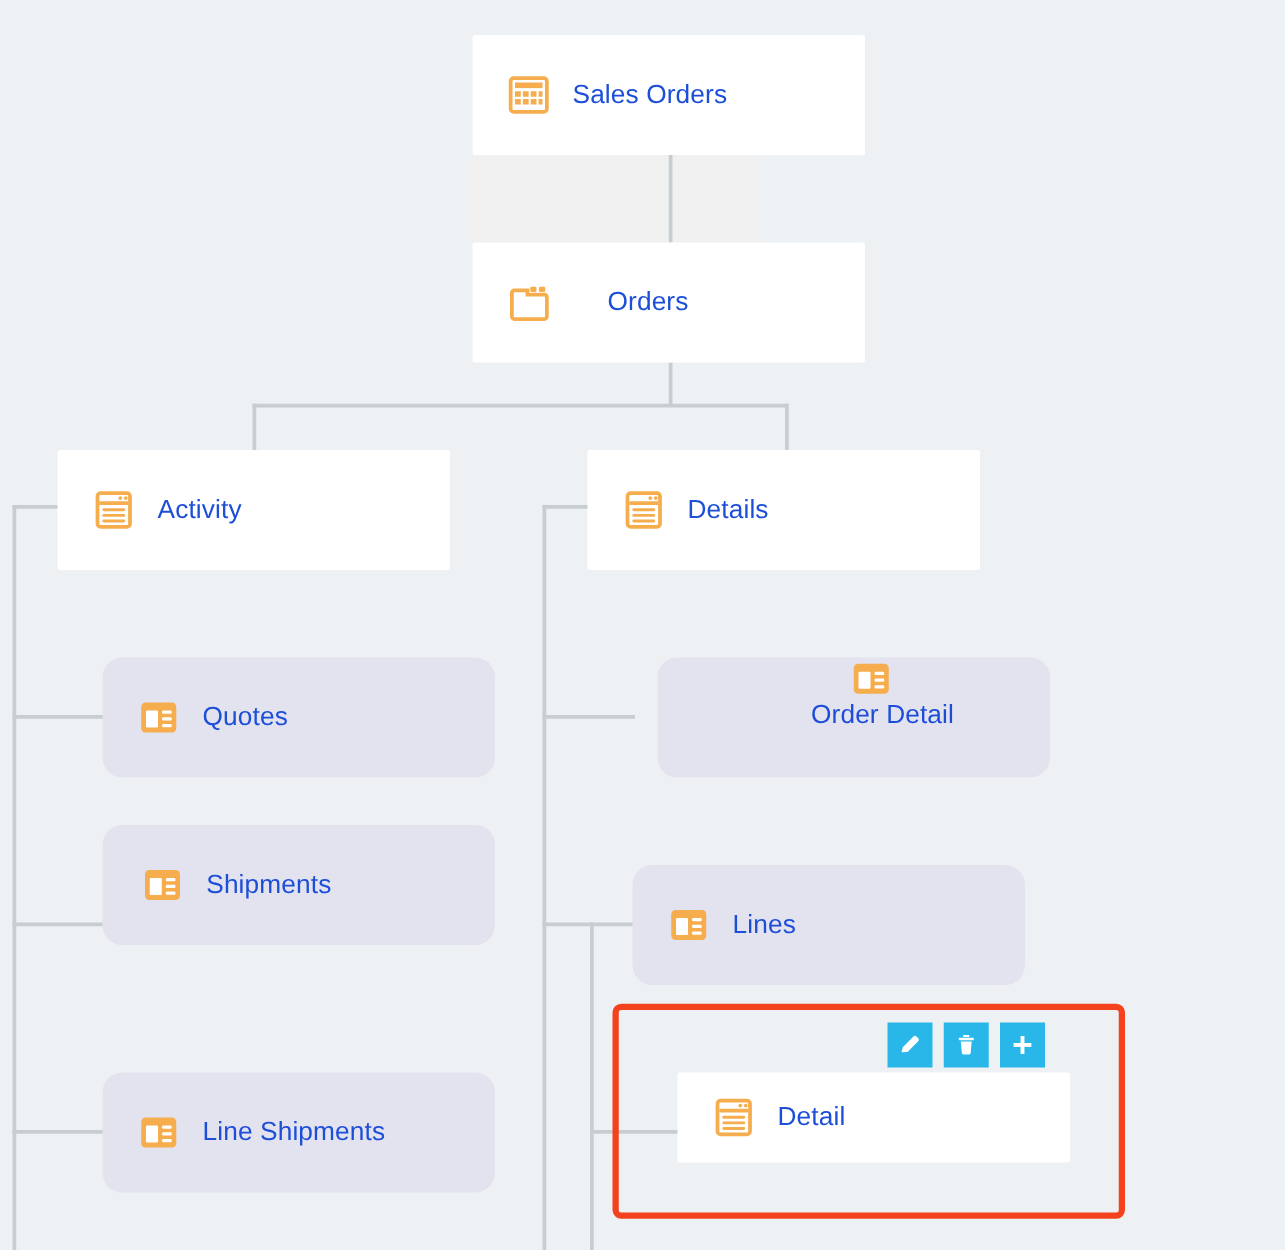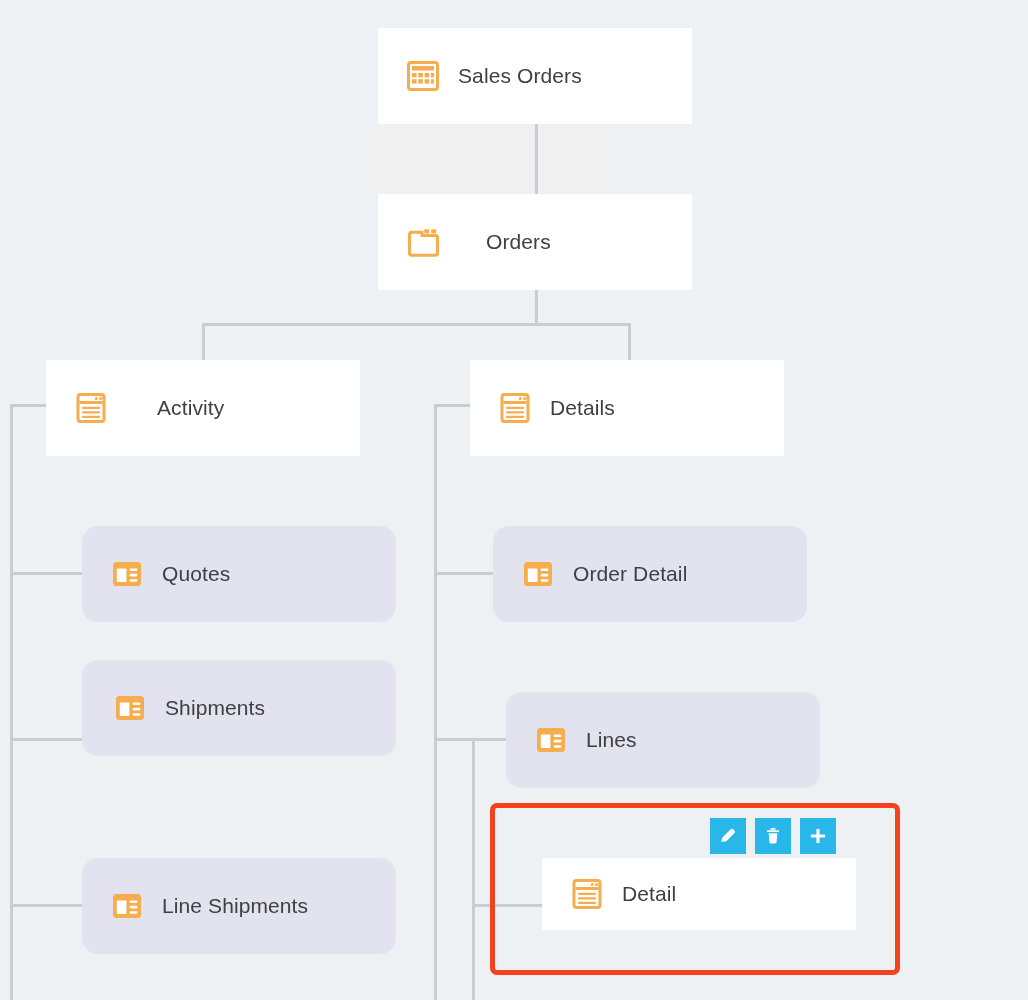--- a/index.html
+++ b/index.html
@@ -46,21 +46,21 @@
     border-radius: 2px;
   }
   .node.white {
     background: #ffffff;
   }
   .node.lav {
     background: #e3e2ef;
     border-radius: 16px;
   }
   .node-label {
-    color: #404040;
+    color: #1d4ed8;
     font-size: 21px;
     letter-spacing: 0.1px;
     white-space: nowrap;
     margin-left: 18px;
   }
 
   
   .icon {
     width: 34px;
     height: 34px;
@@ -141,21 +141,21 @@
         <span class="node-label">Sales Orders</span>
       </div>
       <div class="node white" style="left: 378px; top: 194px; width: 314px; height: 96px; gap: 28px;">
         <svg viewBox="0 0 34 34" class="icon">
           <path d="M3.5 9.2 a2 2 0 0 1 2-2 h10.5 v3.4 h13.5 a2 2 0 0 1 2 2 v15.6 a2 2 0 0 1 -2 2 h-24 a2 2 0 0 1 -2 -2 z" fill="none" stroke="#f5ad4e" stroke-width="3"></path>
           <rect x="18.2" y="4.3" width="5" height="4.2" rx="1" fill="#f5ad4e"></rect>
           <rect x="25.2" y="4.3" width="5" height="4.2" rx="1" fill="#f5ad4e"></rect>
         </svg>
         <span class="node-label">Orders</span>
       </div>
-      <div class="node white" style="left: 46px; top: 360px; width: 314px; height: 96px; gap: 31px;">
+      <div class="node white" style="left: 46px; top: 360px; width: 314px; height: 96px;">
         <svg viewBox="0 0 34 34" class="icon">
           <rect x="4" y="3.5" width="26" height="27" rx="2.5" fill="none" stroke="#f5ad4e" stroke-width="3"></rect>
           <path d="M5.5 11.5 h23" stroke="#f5ad4e" stroke-width="3"></path>
           <circle cx="22.2" cy="7.4" r="1.5" fill="#f5ad4e"></circle>
           <circle cx="26.6" cy="7.4" r="1.5" fill="#f5ad4e"></circle>
           <g stroke="#f5ad4e" stroke-width="2.3" stroke-linecap="round">
             <path d="M9 16.8 h16"></path>
             <path d="M9 21.3 h16"></path>
             <path d="M9 25.8 h16"></path>
           </g>
@@ -181,21 +181,21 @@
           <rect x="3" y="5" width="28" height="24" rx="3.5" fill="#f5ad4e"></rect>
           <rect x="6.8" y="11.4" width="9.6" height="13.6" rx="0.8" fill="#ffffff"></rect>
           <g fill="#ffffff">
             <rect x="19.6" y="11.4" width="7.8" height="2.6" rx="1.1"></rect>
             <rect x="19.6" y="16.8" width="7.8" height="2.6" rx="1.1"></rect>
             <rect x="19.6" y="22.2" width="7.8" height="2.6" rx="1.1"></rect>
           </g>
         </svg>
         <span class="node-label">Quotes</span>
       </div>
-      <div class="node lav" style="left: 493px; top: 526px; width: 314px; height: 96px;">
+      <div class="node lav" style="left: 526px; top: 526px; width: 314px; height: 96px; flex-direction: column;">
         <svg viewBox="0 0 34 34" class="icon">
           <rect x="3" y="5" width="28" height="24" rx="3.5" fill="#f5ad4e"></rect>
           <rect x="6.8" y="11.4" width="9.6" height="13.6" rx="0.8" fill="#ffffff"></rect>
           <g fill="#ffffff">
             <rect x="19.6" y="11.4" width="7.8" height="2.6" rx="1.1"></rect>
             <rect x="19.6" y="16.8" width="7.8" height="2.6" rx="1.1"></rect>
             <rect x="19.6" y="22.2" width="7.8" height="2.6" rx="1.1"></rect>
           </g>
         </svg>
         <span class="node-label">Order Detail</span>

